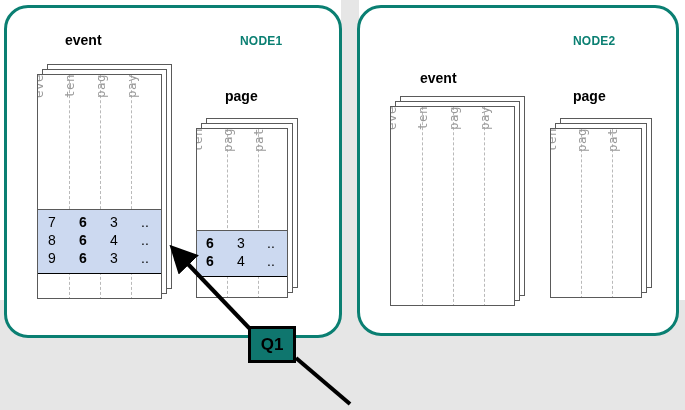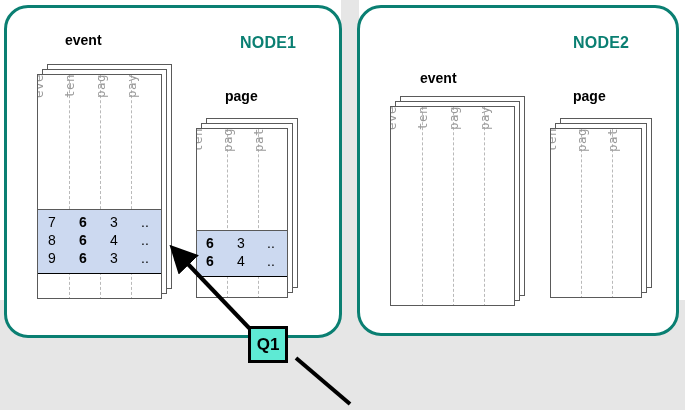--- a/index.html
+++ b/index.html
@@ -37,21 +37,21 @@
     background: #ffffff;
     box-sizing: border-box;
   }
   #node1 { left: 4px;   top: 5px;  width: 338px; height: 333px; }
   #node2 { left: 357px; top: 5px;  width: 322px; height: 331px; }
 
   .node-label {
     position: absolute;
     color: #0a7f72;
     font-weight: bold;
-    font-size: 16px;
+    font-size: 12px;
     letter-spacing: 0.2px;
     white-space: nowrap;
   }
   #node1-label { left: 240px; top: 34px; }
   #node2-label { left: 573px; top: 34px; }
 
   
   .table-title {
     position: absolute;
     font-weight: bold;
@@ -135,23 +135,23 @@
     font-size: 14px;
     font-weight: normal;
     color: #000;
     font-family: "Liberation Sans", sans-serif;
   }
 
   
   #q1-box {
     position: absolute;
     left: 248px; top: 326px;
-    width: 40px; height: 37px;
+    width: 48px; height: 37px;
     border: 3px solid #000;
-    background: #5eead4;
+    background: #0f766e;
     box-sizing: border-box;
     display: flex;
     align-items: center;
     justify-content: center;
   }
   #q1-label {
     font-weight: bold;
     font-size: 17px;
     color: #000;
   }

